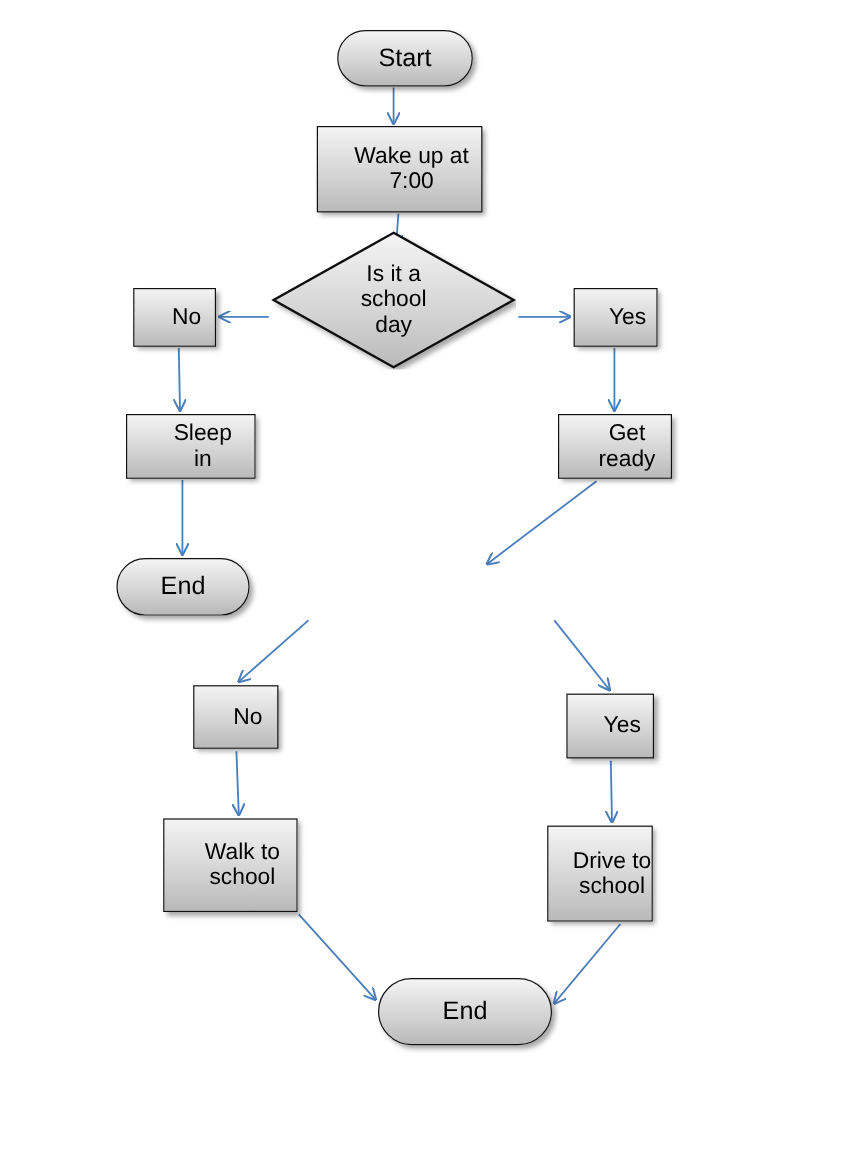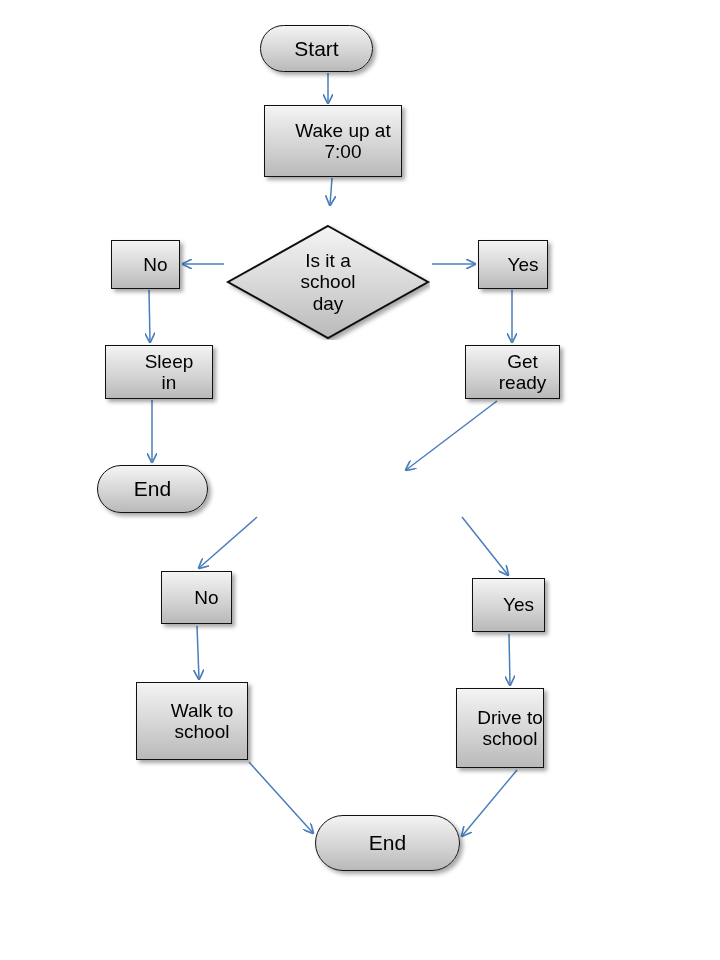--- a/index.html
+++ b/index.html
@@ -64,23 +64,23 @@
     width: 100%;
     text-align: center;
   }
   .lbl {
     display: block;
     width: 100%;
     white-space: pre-line;
   }
 
   
-  #n-start      { left: 260px; top: 25px;  width: 113px; height: 47px;  font-size: 21px; }
+  #n-start      { left: 281px; top: 25px;  width: 113px; height: 47px;  font-size: 21px; }
   #n-wake       { left: 264px; top: 105px; width: 138px; height: 72px;  font-size: 19px; }
-  #n-schoolday  { left: 226px; top: 224px; width: 204px; height: 116px; font-size: 19px; }
+  #n-schoolday  { left: 226px; top: 192px; width: 204px; height: 116px; font-size: 19px; }
   #n-no1        { left: 111px; top: 240px; width: 69px;  height: 49px;  font-size: 19px; }
   #n-yes1       { left: 478px; top: 240px; width: 70px;  height: 49px;  font-size: 19px; }
   #n-sleep      { left: 105px; top: 345px; width: 108px;  height: 54px;  font-size: 19px; }
   #n-getready   { left: 465px; top: 345px; width: 95px;  height: 54px;  font-size: 19px; }
   #n-end1       { left: 97px;  top: 465px; width: 111px; height: 48px;  font-size: 21px; }
   #n-raining    { left: 254px; top: 452px; width: 212px; height: 125px; font-size: 19px; }
   #n-no2        { left: 161px; top: 571px; width: 71px;  height: 53px;  font-size: 19px; }
   #n-yes2       { left: 472px; top: 578px; width: 73px;  height: 54px;  font-size: 19px; }
   #n-walk       { left: 136px; top: 682px; width: 112px; height: 78px;  font-size: 19px; justify-content: center; }
   #n-drive      { left: 456px; top: 688px; width: 88px; height: 80px;  font-size: 19px; }

